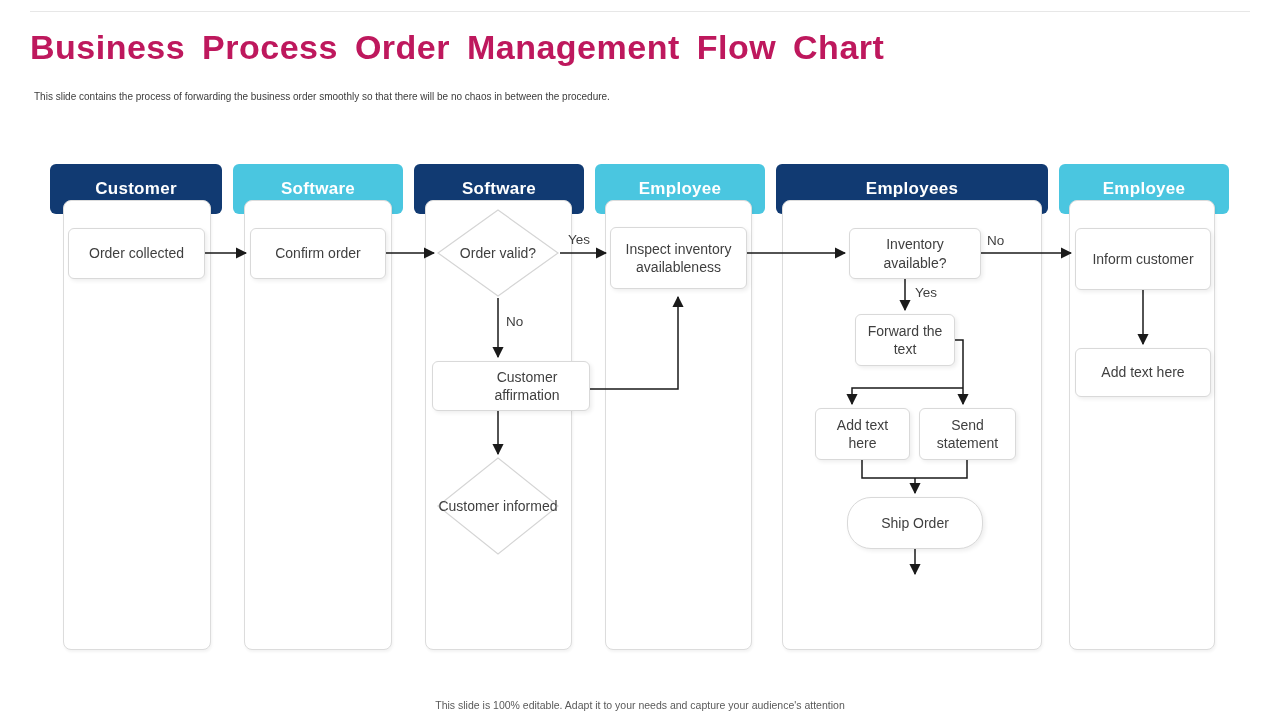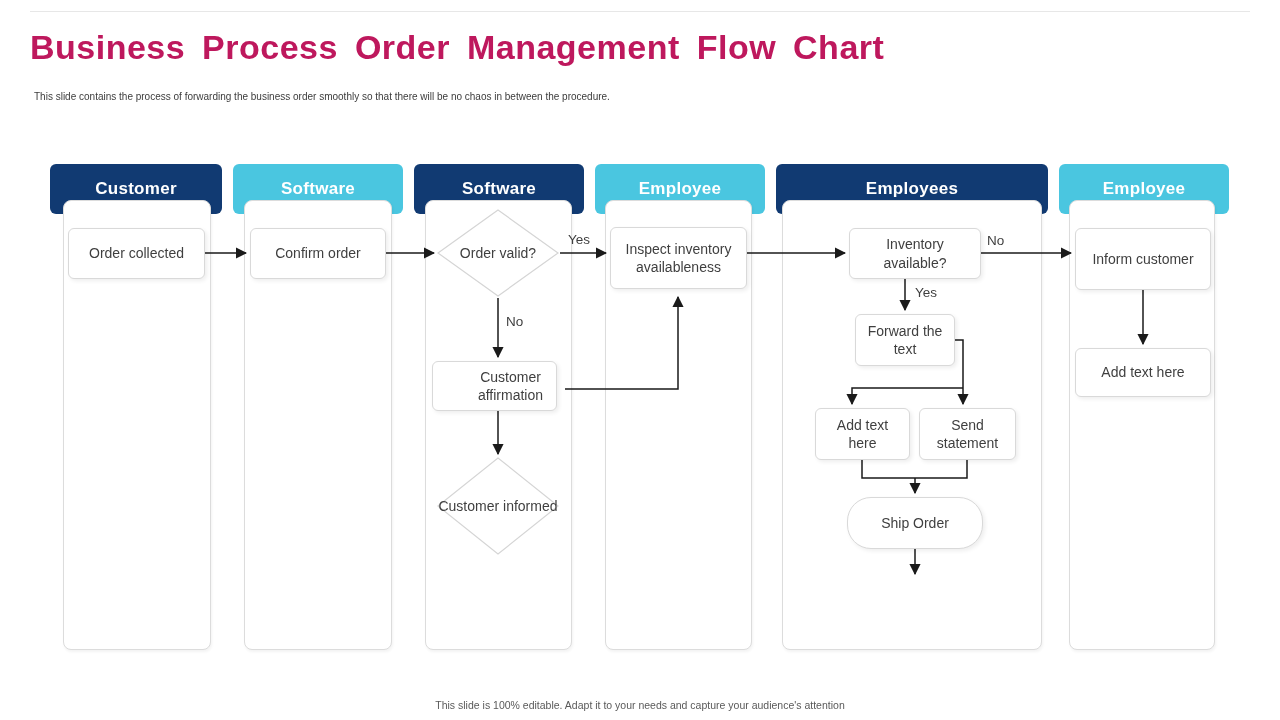--- a/index.html
+++ b/index.html
@@ -156,21 +156,21 @@
     <g fill="#ffffff" stroke="#d5d5d5" stroke-width="1.2">
       <polygon points="438,253 498,210 558,253 498,296"></polygon>
       <polygon points="438,506 498,458 558,506 498,554"></polygon>
     </g>
   </svg>
 
   <div class="node" style="left:68px;  top:228px; width:137px; height:51px;">Order collected</div>
   <div class="node" style="left:250px; top:228px; width:136px; height:51px;">Confirm order</div>
   <div class="diamond-label" style="left:438px; top:210px; width:120px; height:86px;">Order valid?</div>
   <div class="node" style="left:610px; top:227px; width:137px; height:62px;">Inspect inventory availableness</div>
-  <div class="node" style="left:432px; top:361px; width:125px; height:50px;padding-left:40px;">Customer affirmation</div>
+  <div class="node" style="left:432px; top:361px; width:158px; height:50px;padding-left:40px;">Customer affirmation</div>
   <div class="diamond-label" style="left:438px; top:458px; width:120px; height:96px;">Customer informed</div>
   <div class="node" style="left:849px; top:228px; width:132px; height:51px;">Inventory available?</div>
   <div class="node" style="left:855px; top:314px; width:100px; height:52px;">Forward the text</div>
   <div class="node" style="left:815px; top:408px; width:95px;  height:52px;">Add text here</div>
   <div class="node" style="left:919px; top:408px; width:97px;  height:52px;">Send statement</div>
   <div class="node" style="left:847px; top:497px; width:136px; height:52px;border-radius:24px;">Ship Order</div>
   <div class="node" style="left:1075px; top:228px; width:136px; height:62px;">Inform customer</div>
   <div class="node" style="left:1075px; top:348px; width:136px; height:49px;">Add text here</div>
 
   <div class="edge-label" style="left:568px; top:232px; width:36px;">Yes</div>

